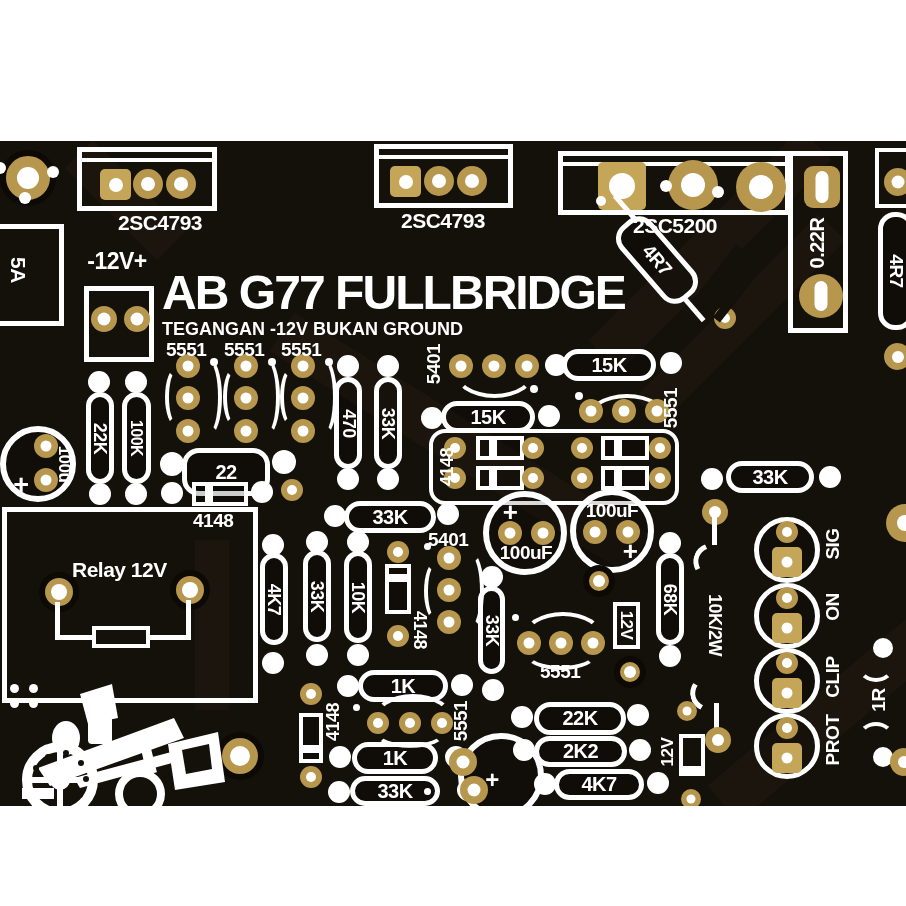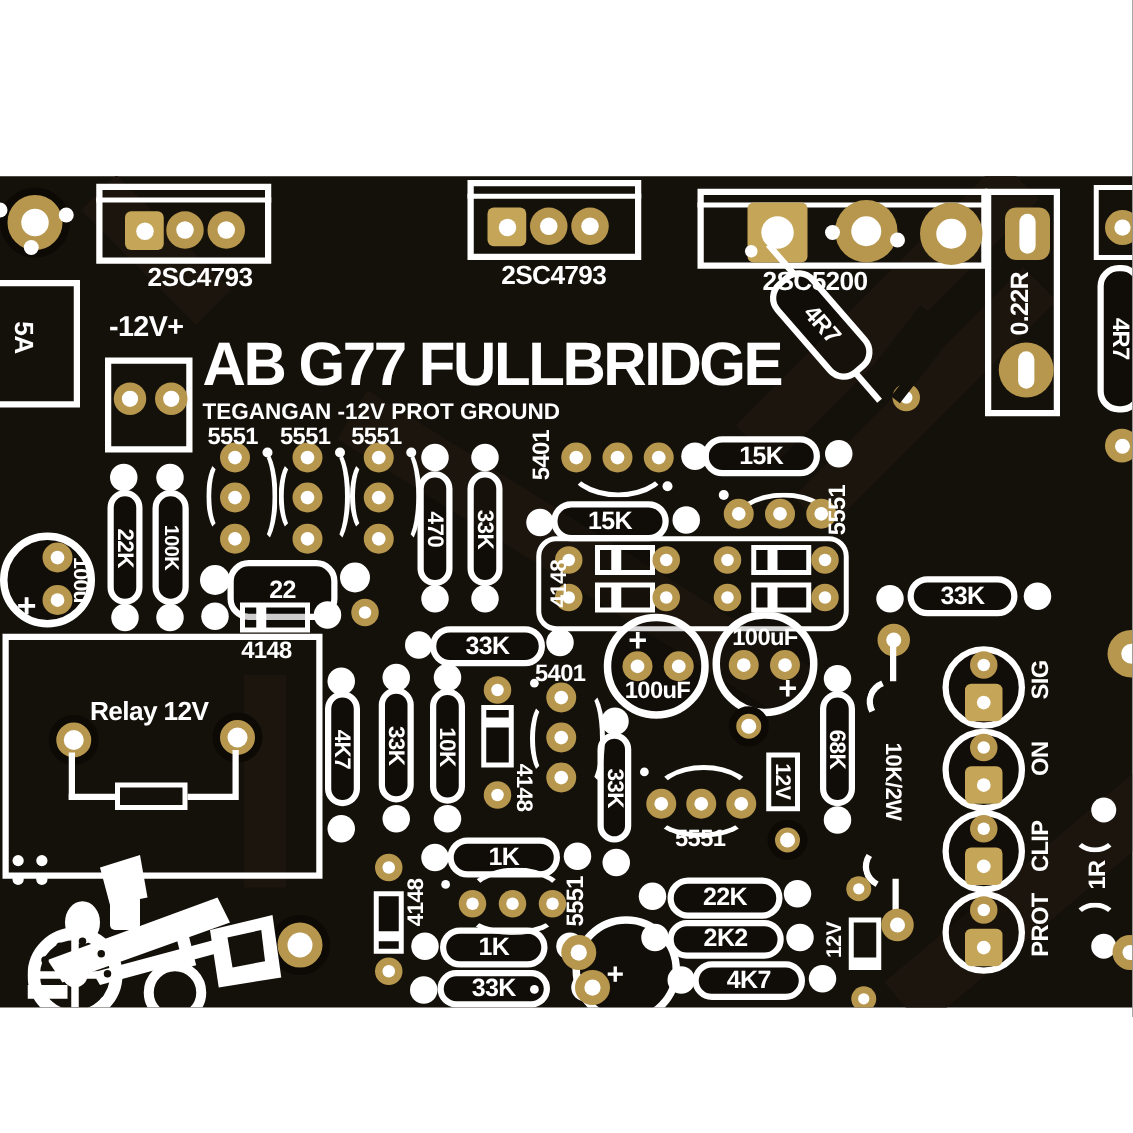--- a/index.html
+++ b/index.html
@@ -88,21 +88,21 @@
         </div>
    <div class="pad" style="left:668px;top:160px;width:50px;height:50px">
           <span class="hole" style="width:24px;height:24px"></span>
         </div>
    <div class="pad" style="left:736px;top:162px;width:50px;height:50px">
           <span class="hole" style="width:24px;height:24px"></span>
         </div>
    <div class="dot" style="left:660px;top:180px;width:12px;height:12px"></div>
    <div class="dot" style="left:712px;top:186px;width:12px;height:12px"></div>
    <div class="dot" style="left:596px;top:196px;width:10px;height:10px"></div>
-   <div class="silk ctr" style="left:652px;top:226px;font-size:21px">2SC5200</div>
+   <div class="silk ctr" style="left:675px;top:226px;font-size:21px">2SC5200</div>
 
    <div class="box" style="left:788px;top:151px;width:60px;height:182px"></div>
    <div class="pad" style="left:804px;top:166px;width:36px;height:42px;border-radius:9px">
           <span class="hole" style="width:13px;height:32px;border-radius:7px"></span>
         </div>
    <div class="pad" style="left:799px;top:274px;width:44px;height:44px">
           <span class="hole" style="width:13px;height:30px;border-radius:7px"></span>
         </div>
    <div class="silk rm90" style="left:817px;top:243px;font-size:20px">0.22R</div>
 
@@ -134,21 +134,21 @@
    <div class="pad" style="left:91px;top:306px;width:26px;height:26px">
           <span class="hole" style="width:13px;height:13px"></span>
         </div>
    <div class="pad" style="left:124px;top:306px;width:26px;height:26px">
           <span class="hole" style="width:13px;height:13px"></span>
         </div>
 
    <div class="title">AB G77 FULLBRIDGE</div>
    <div class="slash" style="left:688px;top:268px;width:64px;height:9px;transform:rotate(-52deg)"></div>
    <div class="slash" style="left:706px;top:294px;width:54px;height:9px;transform:rotate(-52deg)"></div>
-   <div class="subtitle">TEGANGAN -12V PROT GROUND</div>
+   <div class="subtitle">TEGANGAN -12V BUKAN GROUND</div>
 
    <div class="silk" style="left:166px;top:339px;font-size:19px">5551</div>
    <div class="silk" style="left:224px;top:339px;font-size:19px">5551</div>
    <div class="silk" style="left:281px;top:339px;font-size:19px">5551</div>
 
    <div class="arc l" style="left:165px;top:368px;width:22px;height:58px"></div>
    <div class="arc r" style="left:196px;top:358px;width:26px;height:78px"></div>
    <div class="pad" style="left:176px;top:354px;width:24px;height:24px">
           <span class="hole" style="width:11px;height:11px"></span>
         </div>

